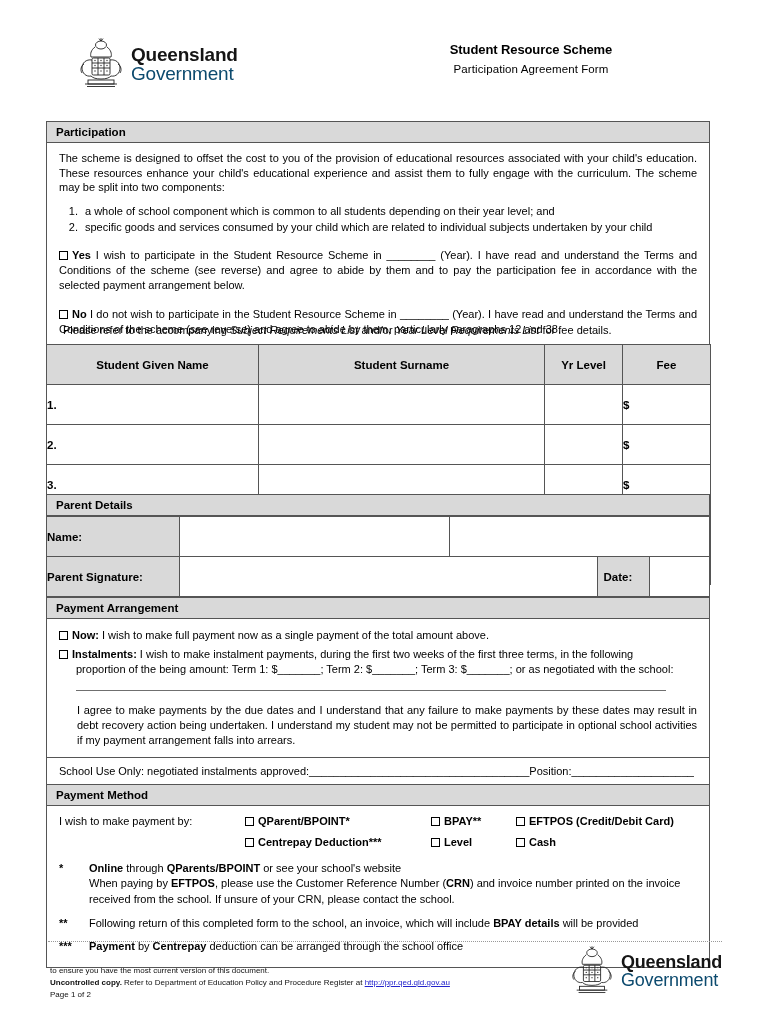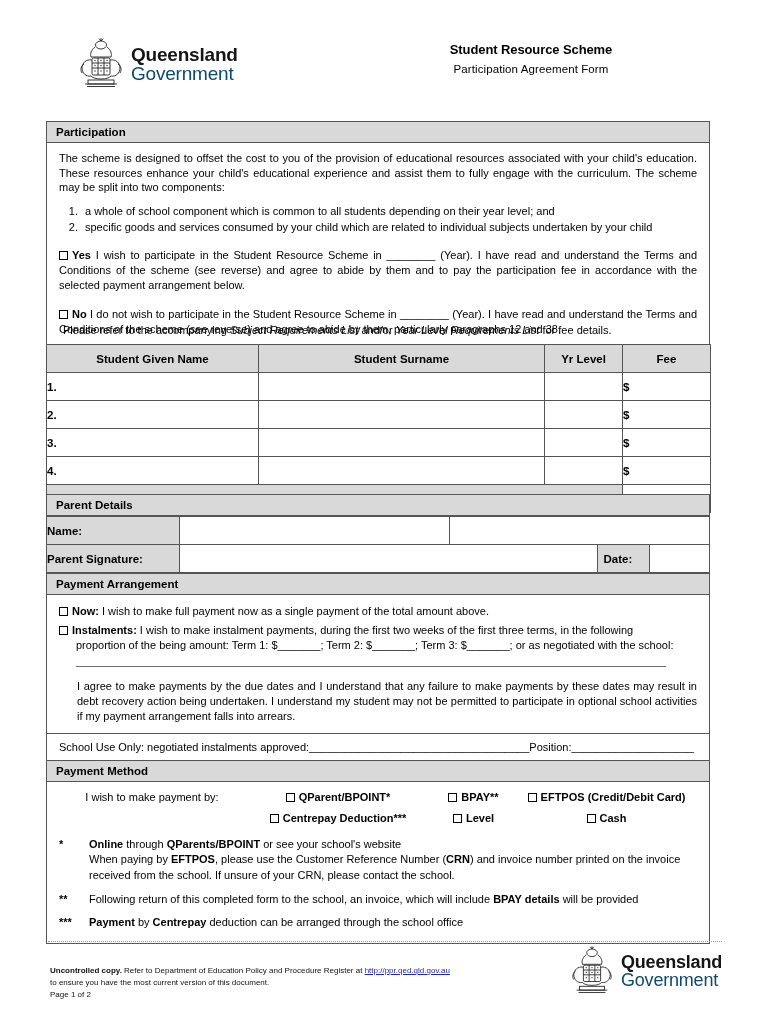--- a/index.html
+++ b/index.html
@@ -139,21 +139,21 @@
   
   table.grid {
     border-collapse: collapse;
     width: 100%;
     table-layout: fixed;
   }
   table.grid td, table.grid th {
     border: 1px solid #555555;
     font-size: 11.5px;
     padding: 0;
-    height: 28px;
+    height: 40px;
     box-sizing: border-box;
   }
   .th-cell {
     background: #d9d9d9;
     font-weight: bold;
     text-align: center;
     height: 21px;
   }
   .num-cell {
     font-weight: bold;
@@ -204,21 +204,21 @@
   }
   .school-use {
     font-size: 11px;
     padding: 7px 12px 7px 12px;
     border-top: 1px solid #555555;
     border-bottom: 1px solid #555555;
     white-space: nowrap;
   }
 
   
-  .pm-body { padding: 9px 12px 2px 12px; text-align: center; }
+  .pm-body { padding: 9px 12px 2px 12px; }
   .pm-row {
     display: flex;
     font-size: 11px;
     align-items: baseline;
     margin-bottom: 9px;
   }
   .pm-intro { width: 186px; flex: 0 0 auto; }
   .pm-c1 { width: 186px; flex: 0 0 auto; font-weight: bold; }
   .pm-c2 { width: 85px; flex: 0 0 auto; font-weight: bold; }
   .pm-c3 { flex: 1 1 auto; font-weight: bold; }
@@ -450,22 +450,22 @@
     </div>
     <div class="note-row" style="margin-bottom:2px;">
       <div class="note-mark">***</div>
       <div class="note-body"><b>Payment</b><span> by </span><b>Centrepay</b><span> deduction can be arranged through the school office</span></div>
     </div>
   </div>
 </div>
 
 <div class="footer-rule"></div>
 <div class="footer-text">
+  <div>to ensure you have the most current version of this document.</div>
   <div><b>Uncontrolled copy.</b><span> Refer to Department of Education Policy and Procedure Register at </span><a href="#">http://ppr.qed.qld.gov.au</a></div>
-  <div>to ensure you have the most current version of this document.</div>
   <div>Page 1 of 2</div>
 </div>
 <div class="footer-logo">
   <svg class="crest" viewBox="0 0 46 52">
     <g fill="none" stroke="#222" stroke-width="0.9">
       <ellipse cx="23" cy="7" rx="5.5" ry="4"></ellipse>
       <path d="M17 9 C13 12 12 16 13 19 L33 19 C34 16 33 12 29 9"></path>
       <path d="M23 3 L21 0.6 M23 3 L25 0.6 M23 3 L23 0.2"></path>
       <rect x="14" y="20" width="18" height="17" rx="1.5"></rect>
       <path d="M14 25 L32 25 M14 30 L32 30 M20 20 L20 37 M26 20 L26 37"></path>

